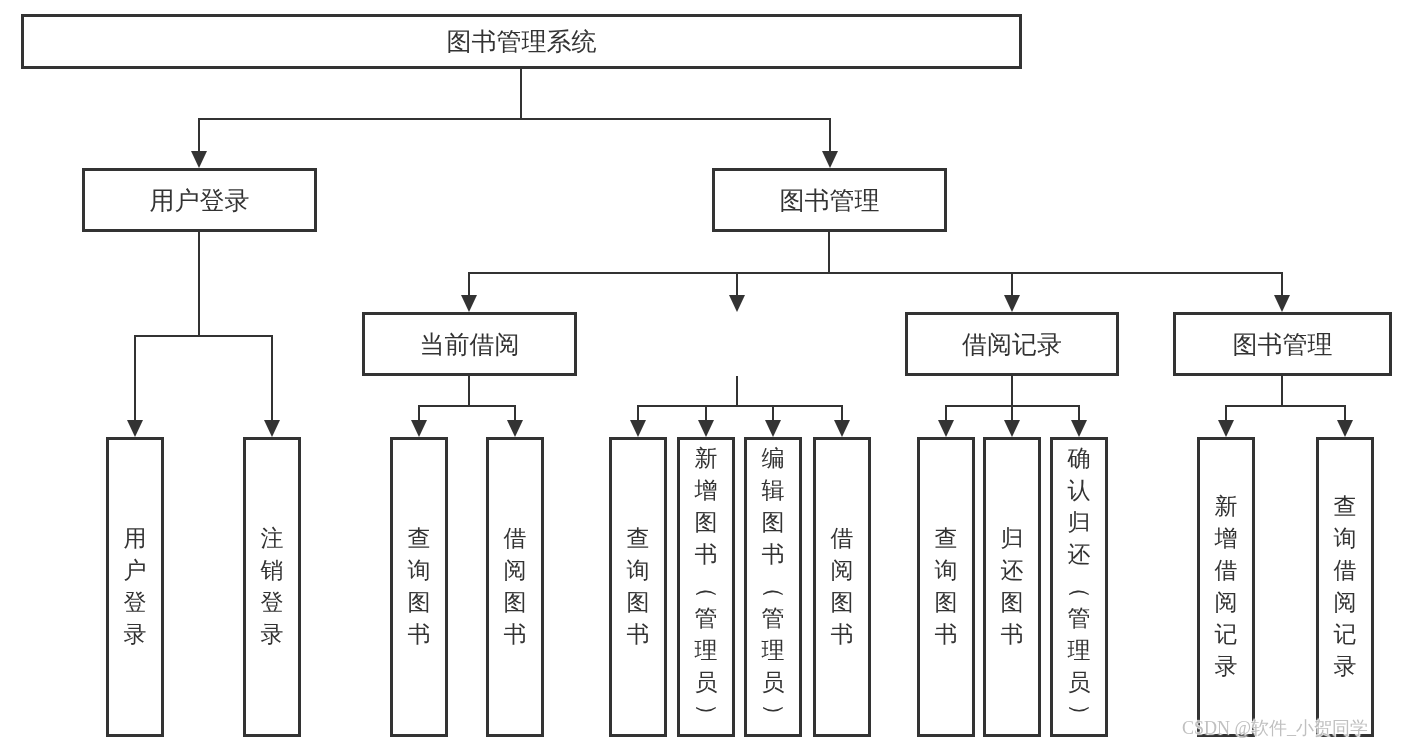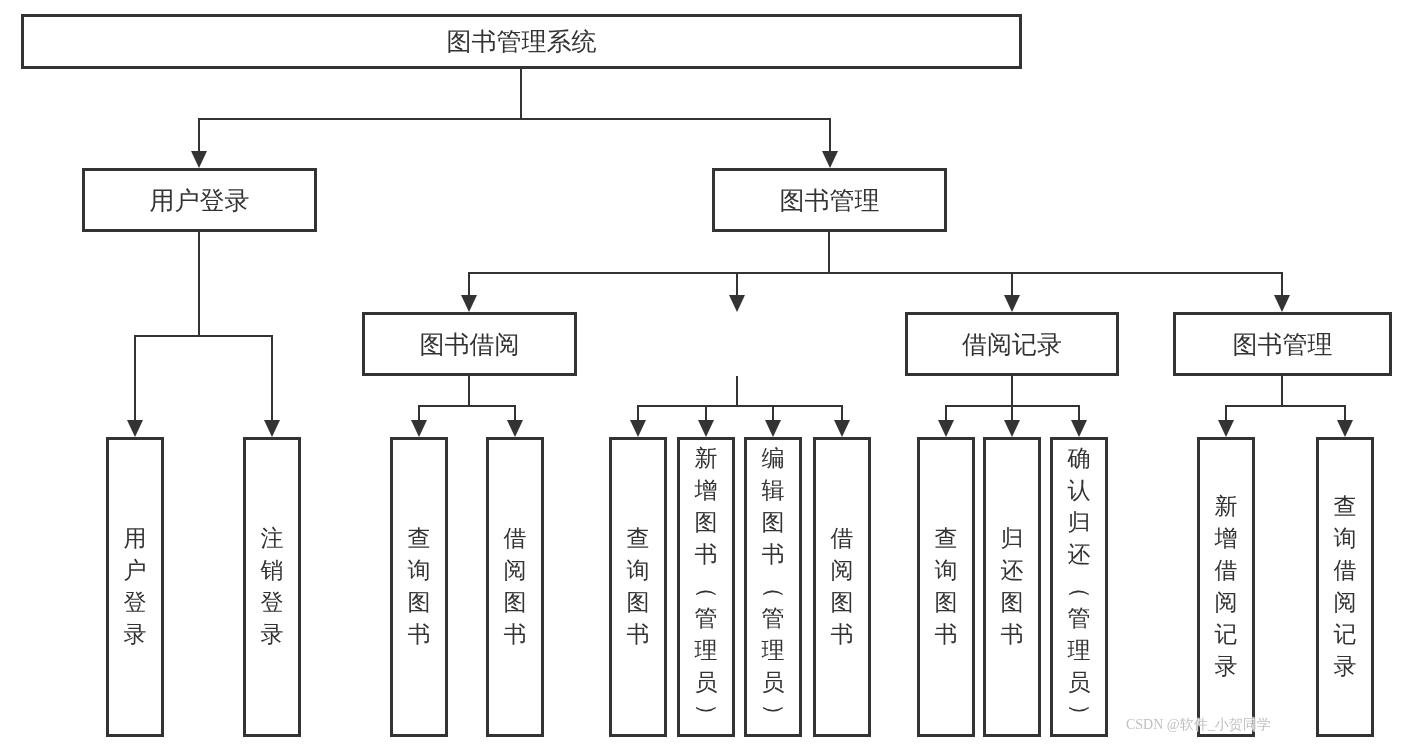--- a/index.html
+++ b/index.html
@@ -22,21 +22,21 @@
   .vbox .vchar{display:block;line-height:32px;text-align:center;}
   .vbox .vchar.rot{transform:rotate(90deg);}
   .hline{position:absolute;height:2px;background:var(--line);}
   .vline{position:absolute;width:2px;background:var(--line);}
   .arrow{
     position:absolute;width:0;height:0;
     border-left:8px solid transparent;border-right:8px solid transparent;
     border-top:17px solid var(--line);
   }
   .watermark{
-    position:absolute;left:1126px;top:716px;font-size:14px;color:var(--wm);
+    position:absolute;left:1182px;top:716px;font-size:18px;color:var(--wm);
     z-index:5;white-space:nowrap;
     text-shadow:0 0 2px #fff,1px 1px 1px #fff,-1px -1px 1px #fff;
   }
 </style>
 </head>
 <body>
 
 <div class="stage">
 
   <div class="box" style="left:21px;top:14px;width:1001px;height:55px">图书管理系统</div>
@@ -62,21 +62,21 @@
   <div class="hline" style="left:468px;top:272px;width:815px"></div>
   <div class="vline" style="left:468px;top:272px;height:26px"></div>
   <div class="arrow" style="left:461px;top:295px"></div>
   <div class="vline" style="left:736px;top:272px;height:26px"></div>
   <div class="arrow" style="left:729px;top:295px"></div>
   <div class="vline" style="left:1011px;top:272px;height:26px"></div>
   <div class="arrow" style="left:1004px;top:295px"></div>
   <div class="vline" style="left:1281px;top:272px;height:26px"></div>
   <div class="arrow" style="left:1274px;top:295px"></div>
 
-  <div class="box" style="left:362px;top:312px;width:215px;height:64px">图书借阅</div>
+  <div class="box" style="left:362px;top:312px;width:215px;height:64px">当前借阅</div>
   <div class="box" style="left:905px;top:312px;width:214px;height:64px">借阅记录</div>
   <div class="box" style="left:1173px;top:312px;width:219px;height:64px">图书管理</div>
 
   <div class="vline" style="left:468px;top:376px;height:31px"></div>
   <div class="hline" style="left:419px;top:405px;width:97px"></div>
   <div class="vline" style="left:418px;top:405px;height:17px"></div>
   <div class="arrow" style="left:411px;top:420px"></div>
   <div class="vline" style="left:514px;top:405px;height:17px"></div>
   <div class="arrow" style="left:507px;top:420px"></div>
 

